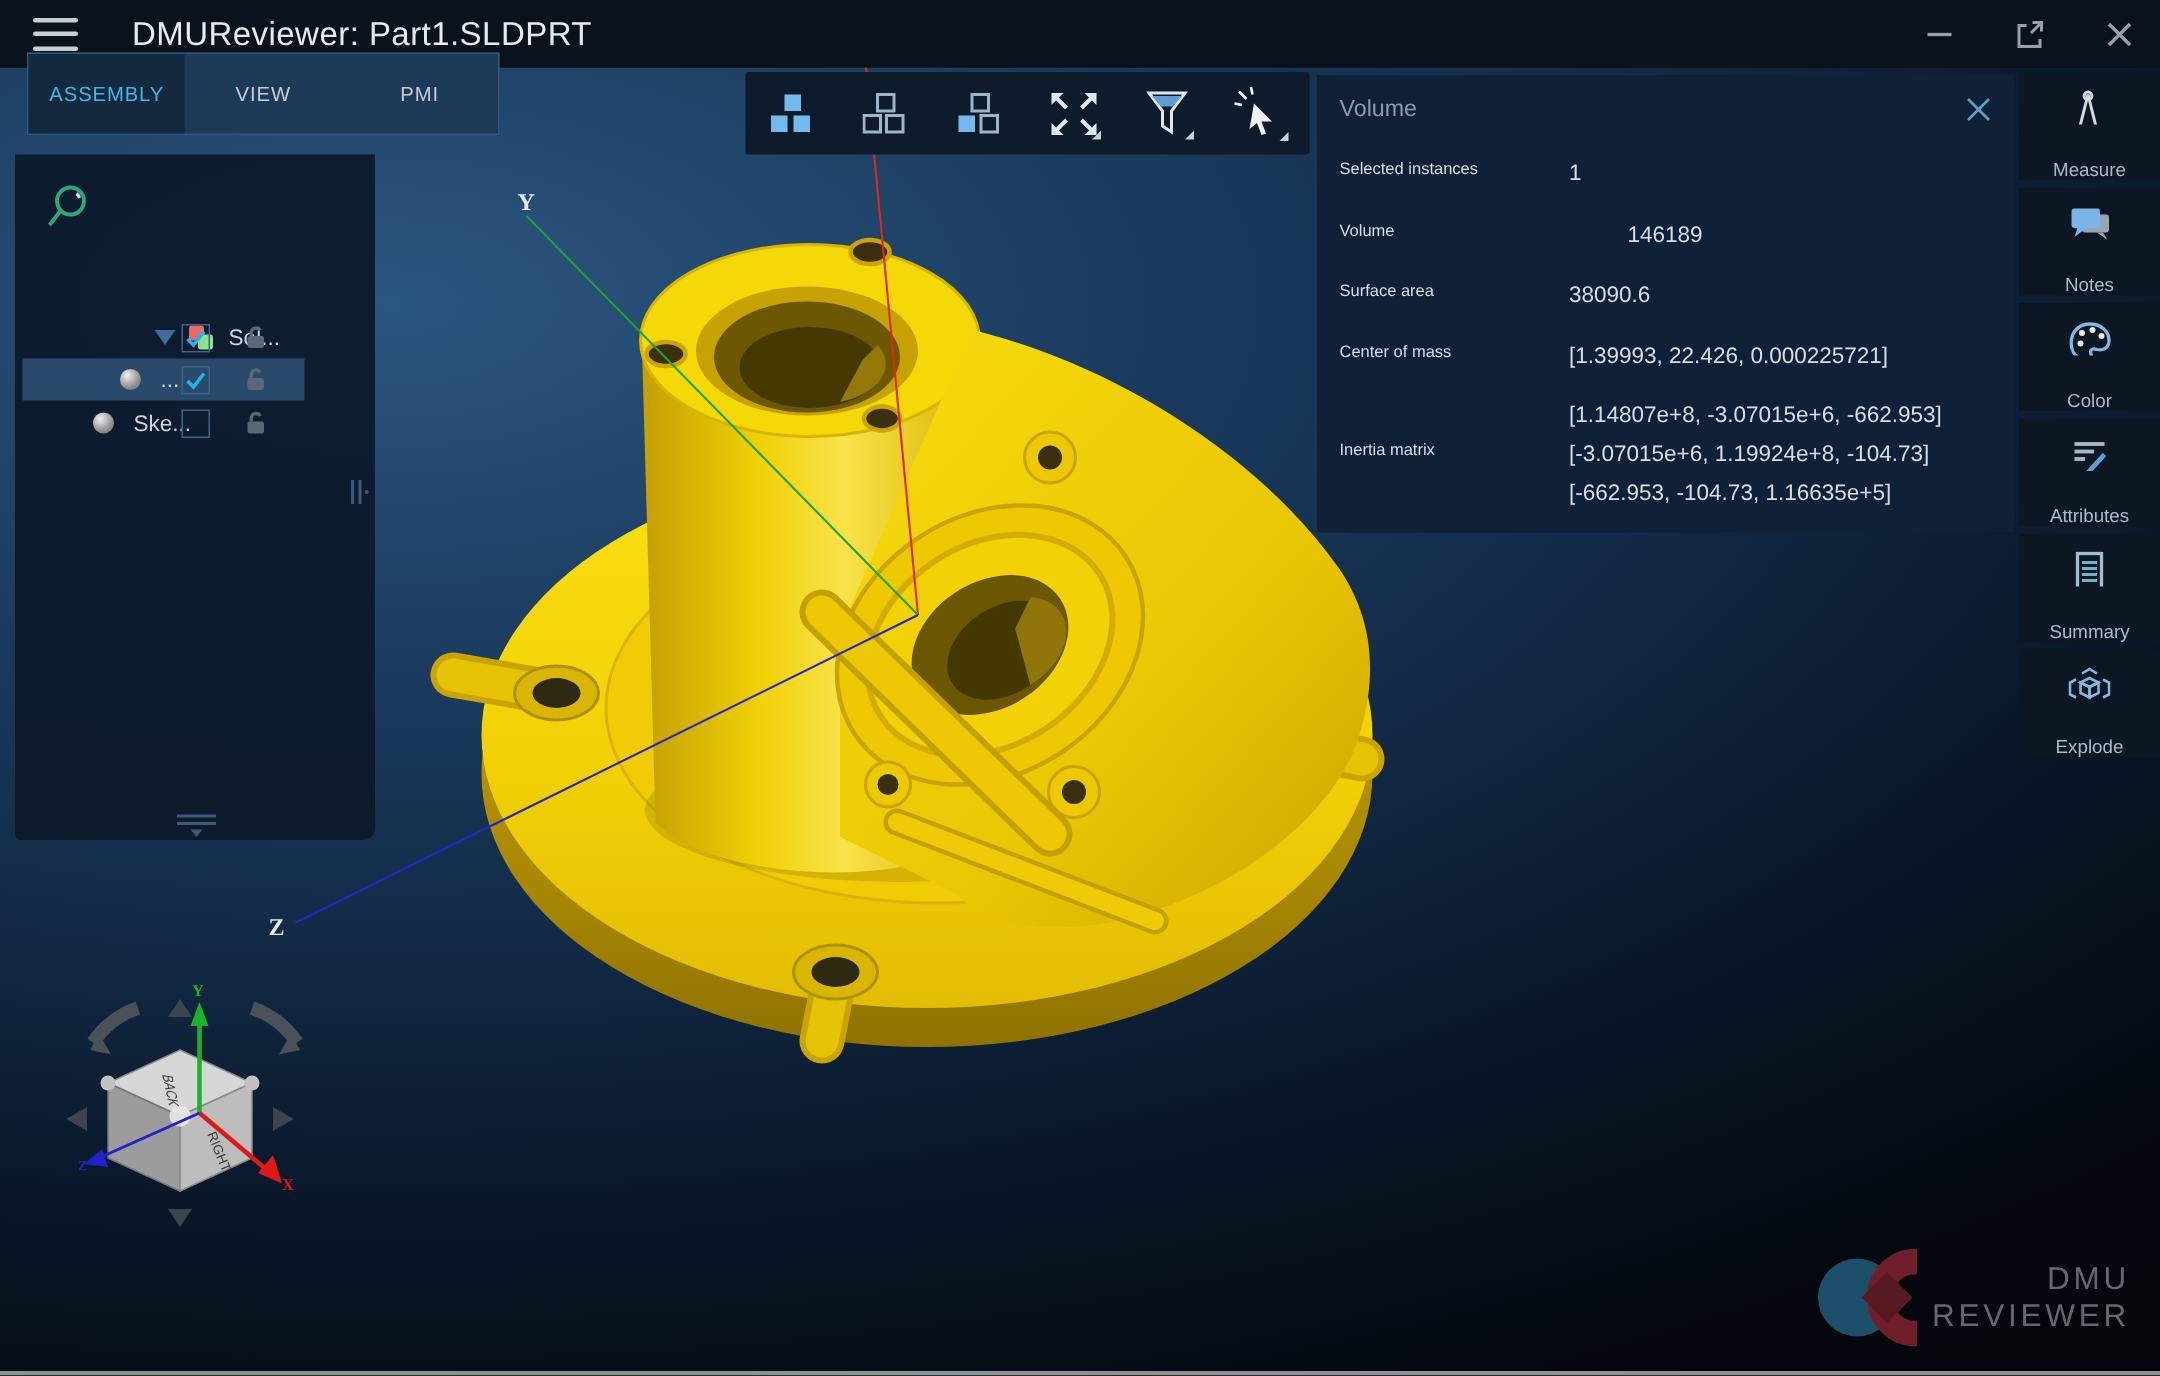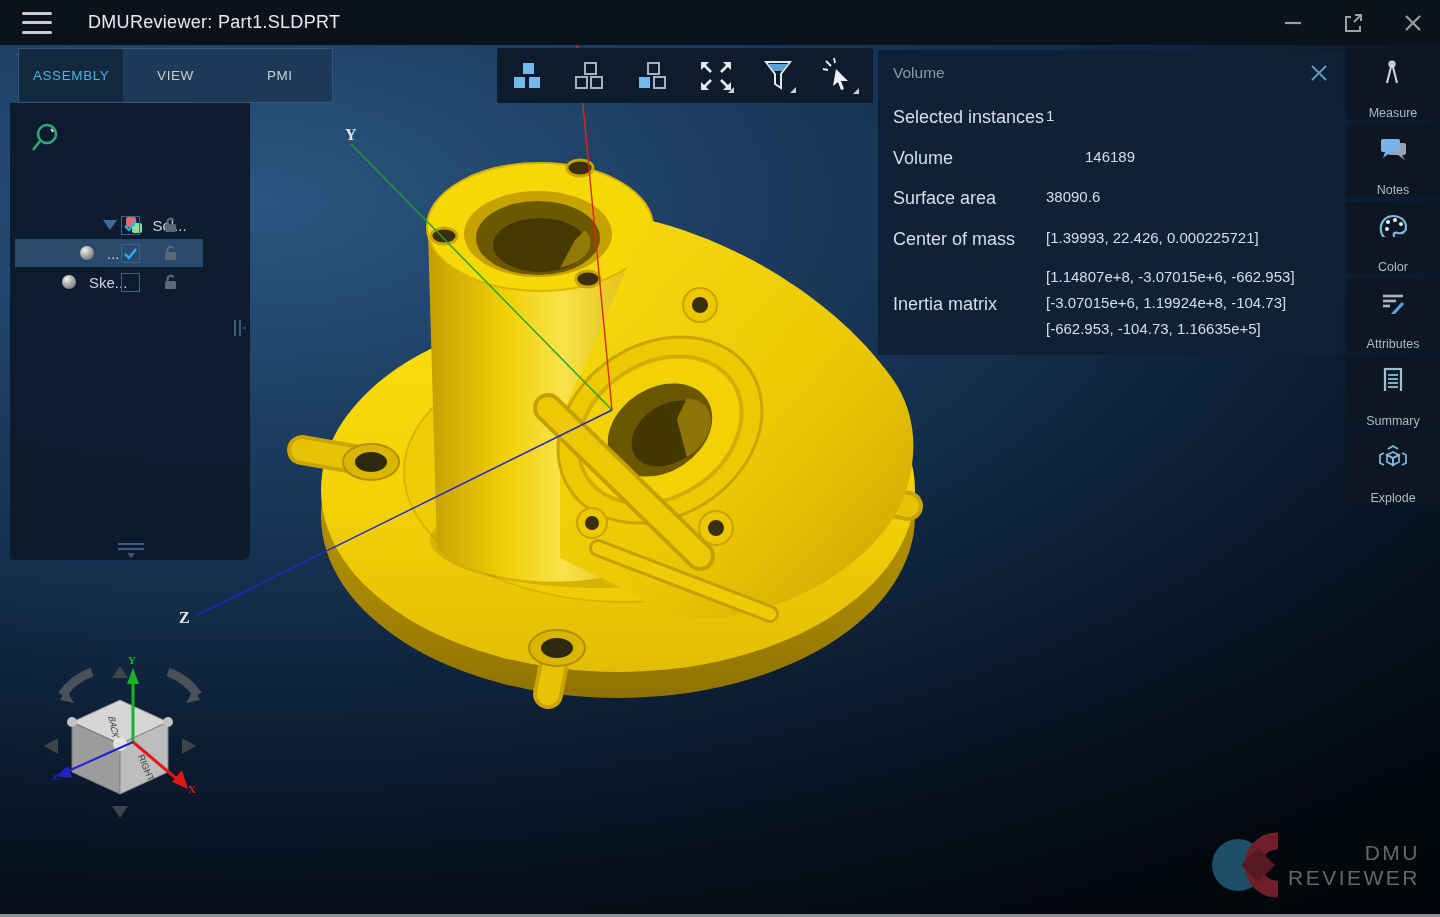--- a/index.html
+++ b/index.html
@@ -6,34 +6,34 @@
   html,body { width:1440px; height:917px; overflow:hidden; background:#04070c;
               font-family:"Liberation Sans", sans-serif; }
   .app { position:relative; width:1440px; height:917px; }
 
   
   .titlebar { position:absolute; left:0; top:0; width:1440px; height:45px;
               background:#0c121c; z-index:4; display:flex; align-items:center; }
   .hamburger { width:30px; height:22px; margin-left:22px; display:flex; flex-direction:column;
                justify-content:space-between; cursor:pointer; }
   .hamburger span { display:block; height:3px; border-radius:2px; background:#c9ced5; }
-  .title-text { margin-left:36px; color:#e7eaee; font-size:18px; letter-spacing:.3px; }
+  .title-text { margin-left:36px; color:#e7eaee; font-size:22px; letter-spacing:.3px; }
   .win-controls { position:absolute; right:14px; top:0; height:45px; display:flex; align-items:center; gap:34px; }
   .win-btn { width:26px; height:26px; display:flex; align-items:center; justify-content:center; cursor:pointer; }
   .win-btn svg { stroke:#98a0a9; }
 
   
   .viewport { position:absolute; left:0; top:45px; width:1440px; height:872px; z-index:0;
      background:
        radial-gradient(130% 105% at 18% 18%, #2b5680 0%, #1d3e62 24%, #122b47 46%, #091728 66%, #04080e 88%, #02050a 100%); }
 
   .scene { position:absolute; left:0; top:0; width:1440px; height:917px; z-index:2; pointer-events:none; }
 
   
-  .tabs { position:absolute; left:18px; top:48px; width:315px; height:55px; z-index:5;
+  .tabs { position:absolute; left:18px; top:35px; width:315px; height:55px; z-index:5;
           display:flex; border:1px solid #33577c; background:#1d3b59; }
   .tab { flex:1; display:flex; align-items:center; justify-content:center;
          font-size:13.5px; letter-spacing:.6px; color:#c7cdd5; cursor:pointer; }
   .tab.active { background:#14283e; color:#41b6e8; }
 
   
   .tree-panel { position:absolute; left:10px; top:103px; width:240px; height:457px; z-index:5;
                 background:rgba(12,25,42,0.95); border-bottom-right-radius:8px; border-bottom-left-radius:4px; }
   .search-ic { position:absolute; left:20px; top:18px; cursor:pointer; }
   .tree-row { position:absolute; left:0; width:240px; height:28px; display:flex; align-items:center; }
@@ -61,21 +61,21 @@
   .toolbar { position:absolute; left:497px; top:48px; width:376px; height:55px; z-index:5;
              background:#0e1b2b; border-radius:2px; display:flex; align-items:center;
              justify-content:space-between; padding:0 10px; }
   .tb-btn { width:44px; height:44px; display:flex; align-items:center; justify-content:center; cursor:pointer; }
 
   
   .info-panel { position:absolute; left:878px; top:50px; width:465px; height:305px; z-index:5;
                 background:rgba(15,33,55,0.97); }
   .info-title { position:absolute; left:15px; top:14px; color:#8b9bac; font-size:15.5px; }
   .info-close { position:absolute; right:13px; top:12px; width:22px; height:22px; cursor:pointer; }
-  .irow-label { position:absolute; left:15px; color:#d7dee8; font-size:18px; }
+  .irow-label { position:absolute; left:15px; color:#d7dee8; font-size:11px; }
   .irow-value { position:absolute; left:168px; color:#d7dee8; font-size:15px; }
 
   
   .sidebar { position:absolute; left:1346px; top:48px; width:94px; z-index:5; }
   .side-btn { position:relative; width:94px; height:72px; margin-bottom:5px; background:#0d1623;
               display:flex; flex-direction:column; align-items:center; justify-content:flex-start;
               padding-top:9px; cursor:pointer;gap:20px; }
   .side-btn .lbl { color:#a9bac9; font-size:12.5px; margin-top:3px; }
 
   

